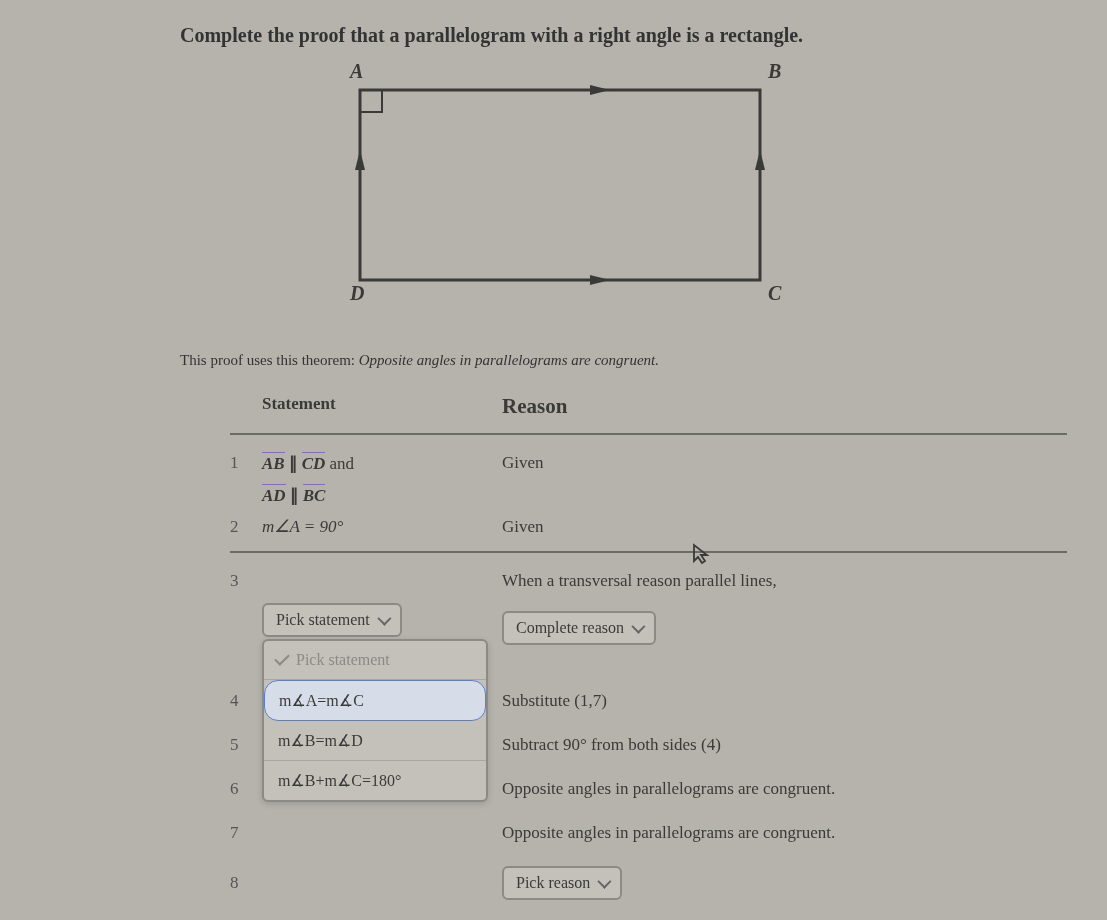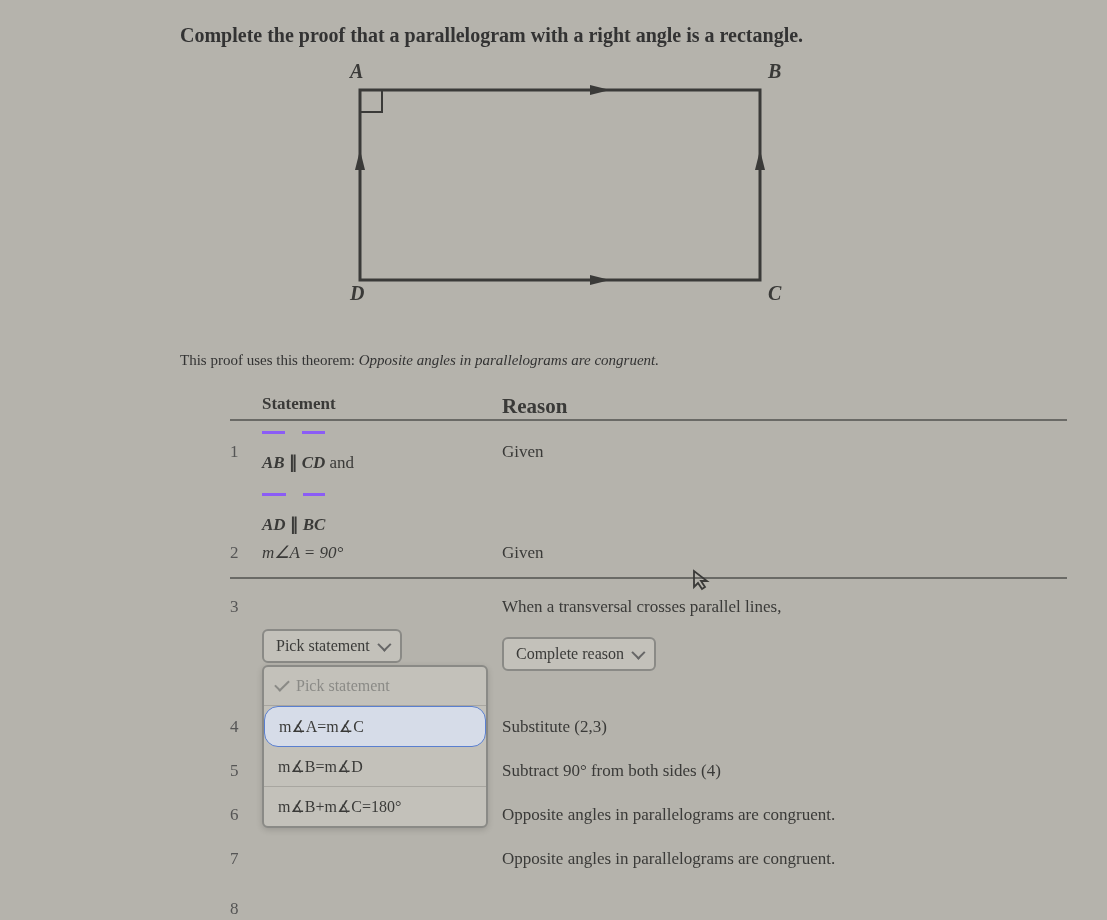--- a/index.html
+++ b/index.html
@@ -33,29 +33,29 @@
     color: #3a3a38;
   }
   .theorem {
     font-size: 15px;
     color: #333;
     margin-bottom: 22px;
     line-height: 1.45;
   }
   .theorem .ital { font-style: italic; }
   .tbl { margin-left: 50px; }
-  .hdr-row { display: flex; border-bottom: 2px solid #6a6a66; padding-bottom: 0; margin-bottom: 10px; }
+  .hdr-row { display: flex; border-bottom: 2px solid #6a6a66; padding-bottom: 14px; margin-bottom: 10px; }
   .col-n { width: 32px; }
   .col-s { width: 240px; font-weight: bold; font-size: 17px; }
   .col-r { flex: 1; font-weight: bold; font-size: 21px; }
   .prow { display: flex; align-items: center; min-height: 36px; font-size: 17px; }
   .prow .n { width: 32px; color: #555; }
   .prow .s { width: 240px; }
   .prow .r { flex: 1; }
-  .bar { border-top: 3px solid #8b5cf6; display: inline-block; padding-top:19px; }
+  .bar { border-top: 1px solid #8b5cf6; display: inline-block; padding-top:1px; }
   .seg { font-style: italic; font-weight: bold; }
   .par { font-weight: bold; }
   .math { font-style: italic; }
   .sep { border-bottom: 2px solid #6a6a66; margin: 6px 0 10px 0; width: 100%; }
   .btn {
     display: inline-flex;
     align-items: center;
     gap: 8px;
     border: 2px solid #8a8a86;
     background: #c3c1ba;
@@ -141,21 +141,21 @@
   <div class="prow">
     <div class="n">1</div>
     <div class="s">
       <span class="bar seg">AB</span>
       <span class="par">∥</span>
       <span class="bar seg">CD</span>
       <span> and</span>
     </div>
     <div class="r">Given</div>
   </div>
-  <div class="prow" style="min-height:28px;margin-top:20px;">
+  <div class="prow" style="min-height:28px;">
     <div class="n"></div>
     <div class="s">
       <span class="bar seg">AD</span>
       <span class="par">∥</span>
       <span class="bar seg">BC</span>
     </div>
     <div class="r"></div>
   </div>
 
   <div class="prow">
@@ -180,32 +180,32 @@
         </div>
         <div class="dd-item hl">m∡A=m∡C</div>
         <div class="dd-item">m∡B=m∡D</div>
         <div class="dd-item">m∡B+m∡C=180°</div>
       </div>
     </div>
     <div class="r" style="padding-top:8px; position:relative;">
       <svg width="20" height="22" style="position:absolute; left:190px; top:-20px;">
         <path d="M2 2 L2 18 L6 14 L10 20 L13 18 L9 12 L15 12 Z" fill="none" stroke="#3a3a38" stroke-width="1.8"></path>
       </svg>
-      <div>When a transversal crosses parallel lines,</div>
+      <div>When a transversal reason parallel lines,</div>
       <button class="btn" style="margin-top:20px;">
         <span>Complete reason</span>
         <span class="chev"></span>
       </button>
     </div>
   </div>
 
   <div class="prow" style="margin-top:38px;">
     <div class="n">4</div>
     <div class="s"></div>
-    <div class="r">Substitute (2,3)</div>
+    <div class="r">Substitute (1,7)</div>
   </div>
 
   <div class="prow" style="margin-top:8px;">
     <div class="n">5</div>
     <div class="s"></div>
     <div class="r">
       <span>Subtract 90° from both sides (4)</span>
     </div>
   </div>
 
@@ -217,15 +217,21 @@
 
   <div class="prow" style="margin-top:8px;">
     <div class="n">7</div>
     <div class="s"></div>
     <div class="r">Opposite angles in parallelograms are congruent.</div>
   </div>
 
   <div class="prow" style="margin-top:14px;">
     <div class="n">8</div>
     <div class="s"></div>
+    <div class="r">
+      <button class="btn">
+        <span>Pick reason</span>
+        <span class="chev"></span>
+      </button>
+    </div>
   </div>
 
 </div>
 
 </body></html>

